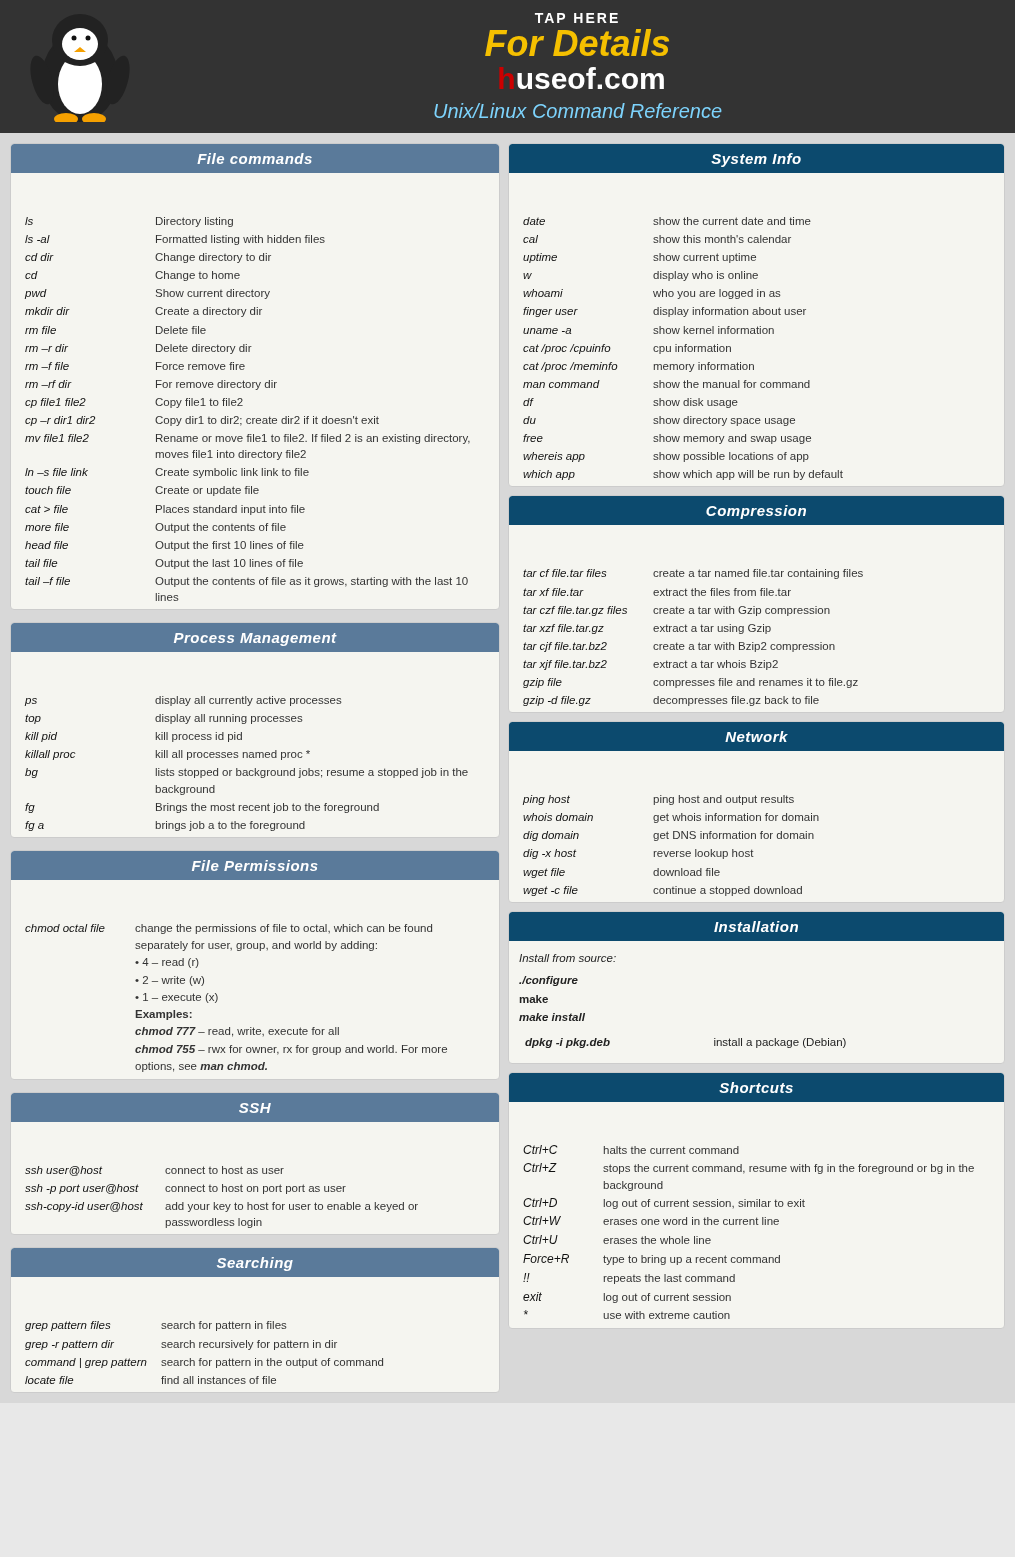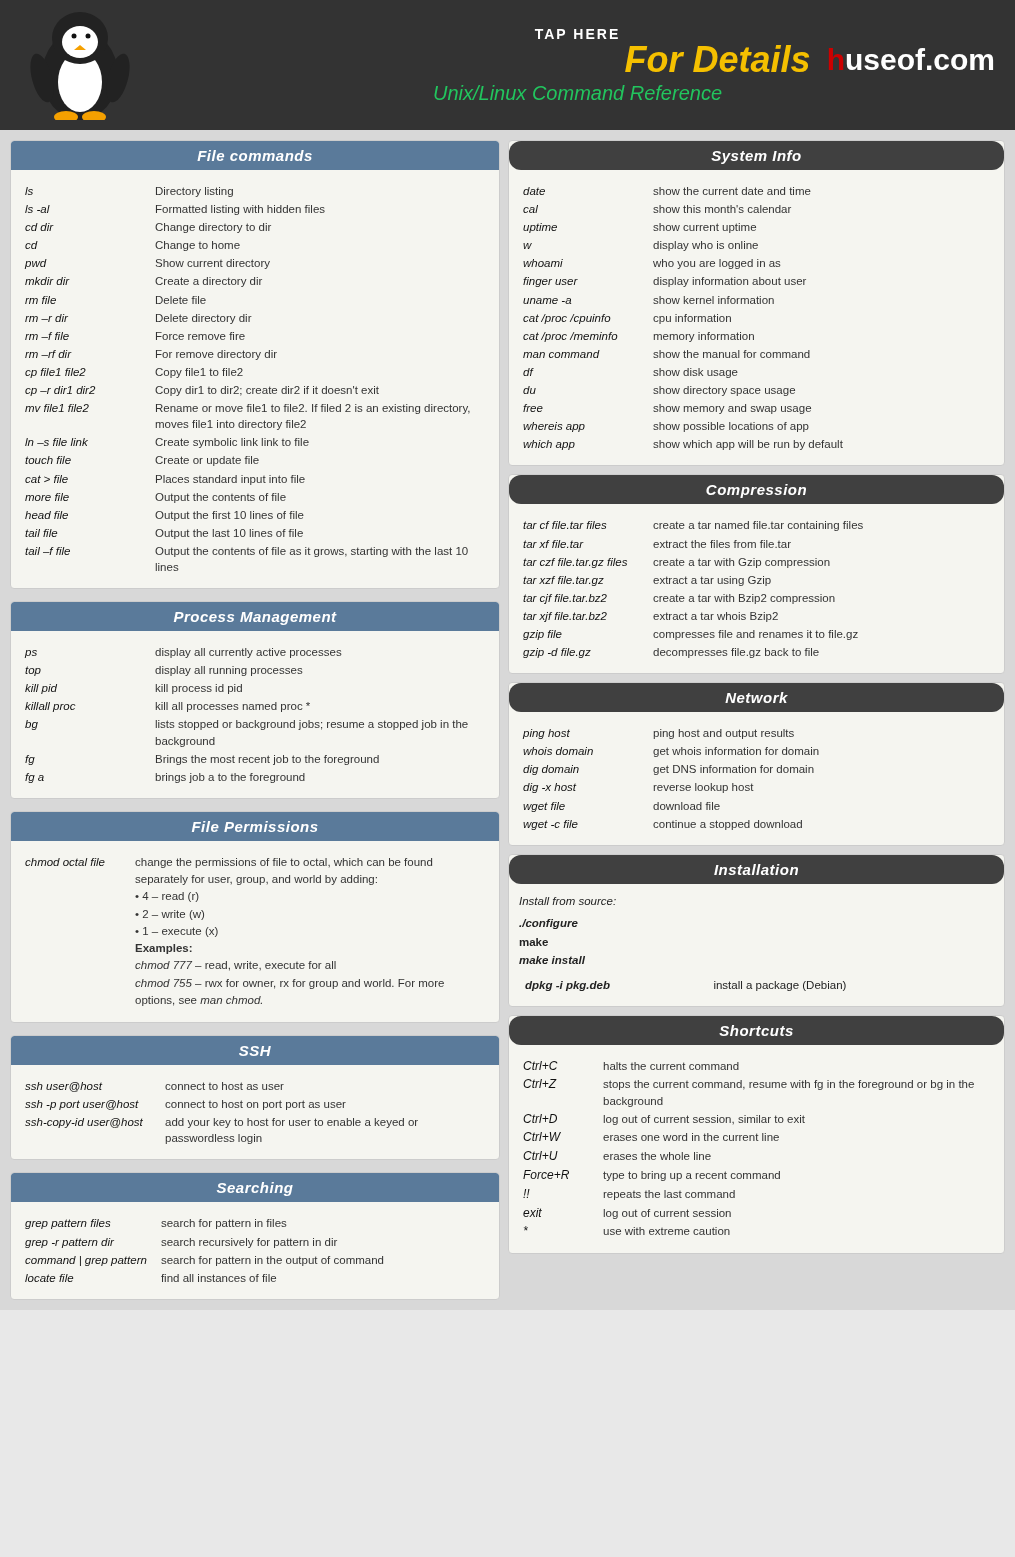--- a/index.html
+++ b/index.html
@@ -37,21 +37,21 @@
     }
     .for-details {
       color: #f5c000;
       font-size: 36px;
       font-weight: 900;
       font-style: italic;
       font-family: Impact, Arial Black, sans-serif;
       line-height: 1;
     }
     .unix-title {
-      color: #22c55e;
+      color: #7dd3fc;
       font-size: 20px;
       font-style: italic;
       margin-top: 4px;
     }
     
     .main-content {
       display: flex;
       gap: 0;
       padding: 10px;
       background: #d8d8d8;
@@ -80,24 +80,25 @@
       background: #5a7a9a;
       color: #fff;
       font-size: 15px;
       font-weight: bold;
       padding: 6px 12px;
       text-align: center;
       border-radius: 3px 3px 0 0;
       font-style: italic;
       letter-spacing: 0.5px;
     }
-    .section-header.teal { background: #404040; border-radius: 12px; }
+    .section-header.teal { background: #0c4a6e; }
     .section-header.blue { background: #5a7a9a; }
     .section-body {
-      padding: 12px 10px;
+      padding: 3px 10px;
+      margin-top: 36px;
     }
     
     .cmd-table {
       width: 100%;
       border-collapse: collapse;
     }
     .cmd-table td {
       padding: 1px 4px;
       vertical-align: top;
       font-size: 11.5px;
@@ -114,21 +115,21 @@
       color: #333;
     }
     .chmod-content {
       font-size: 11.5px;
       line-height: 1.5;
     }
     .chmod-content .examples-label {
       font-weight: bold;
     }
     .chmod-content .bold-italic {
-      font-weight: normal;
+      font-weight: bold;
       font-style: italic;
     }
     
     .ssh-table td:first-child {
       width: 140px;
     }
     
     .shortcuts-table td:first-child {
       width: 80px;
       font-size: 12px;
@@ -190,21 +191,21 @@
 
       <ellipse cx="46" cy="107" rx="12" ry="6" fill="#f5a000"></ellipse>
       <ellipse cx="74" cy="107" rx="12" ry="6" fill="#f5a000"></ellipse>
 
       <ellipse cx="22" cy="68" rx="10" ry="25" fill="#222" transform="rotate(-15 22 68)"></ellipse>
       <ellipse cx="98" cy="68" rx="10" ry="25" fill="#222" transform="rotate(15 98 68)"></ellipse>
     </svg>
   </div>
   <div class="header-text">
     <div class="tap-here">TAP HERE</div>
-    <div style="display:flex; align-items:center; justify-content:flex-end; gap:8px;">
+    <div style="display:flex; align-items:center; justify-content:flex-end; gap:0;flex-direction:column;">
       <span class="for-details">For Details</span>
       <span style="color:#fff; font-size:30px; font-weight:bold; margin-left:8px;">
         <span style="color:#c00;">h</span><span>useof</span><span>.com</span>
       </span>
     </div>
     <div class="unix-title">Unix/Linux Command Reference</div>
   </div>
 </div>
 
 <div class="main-content">

